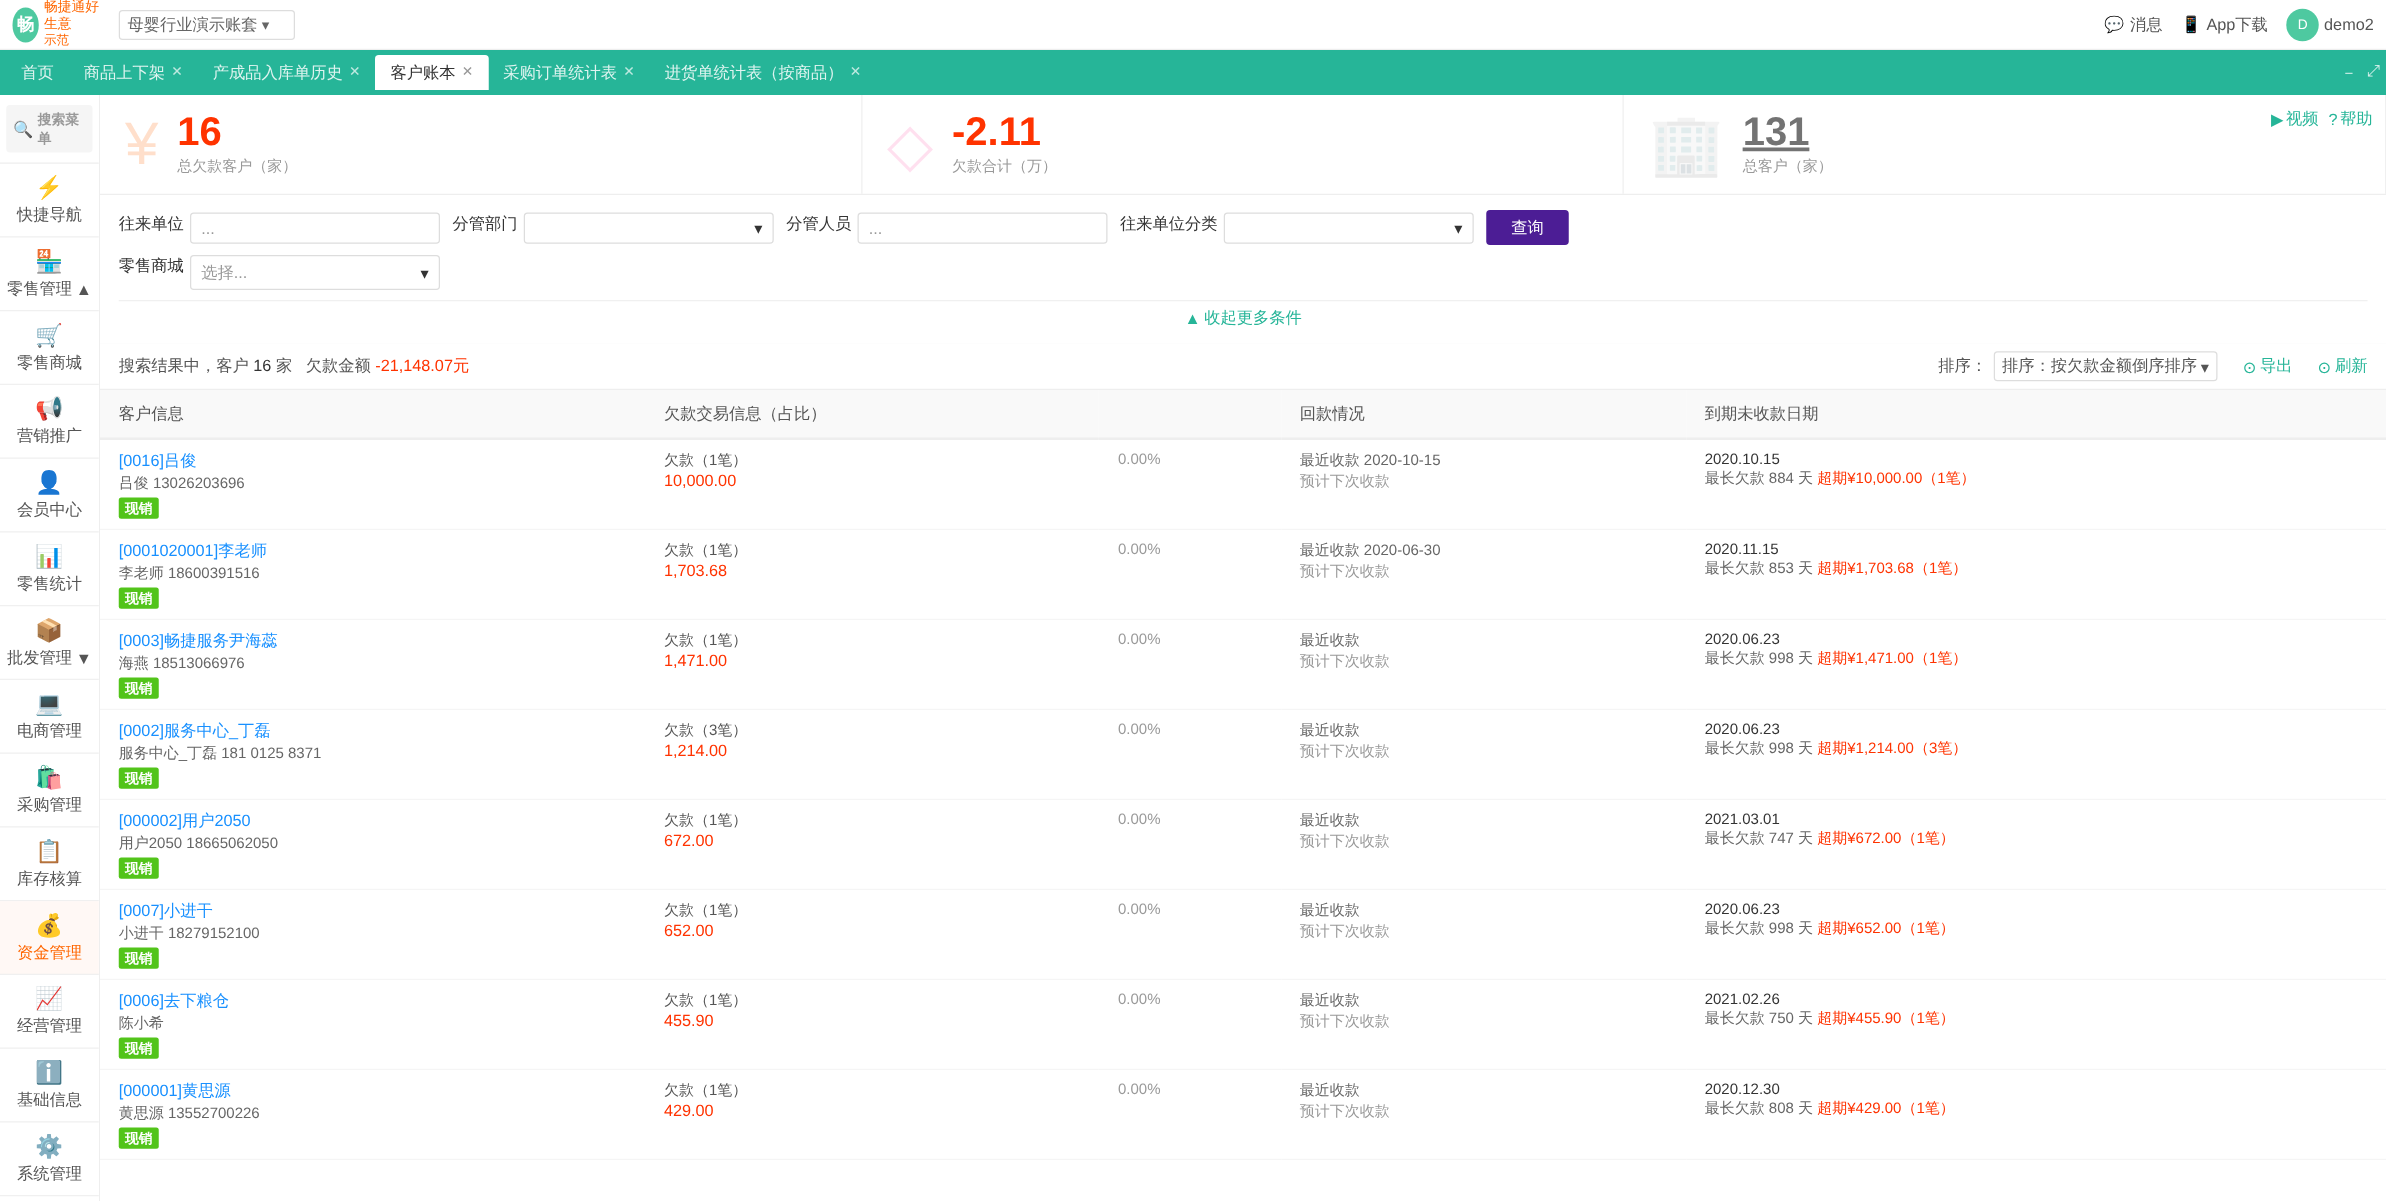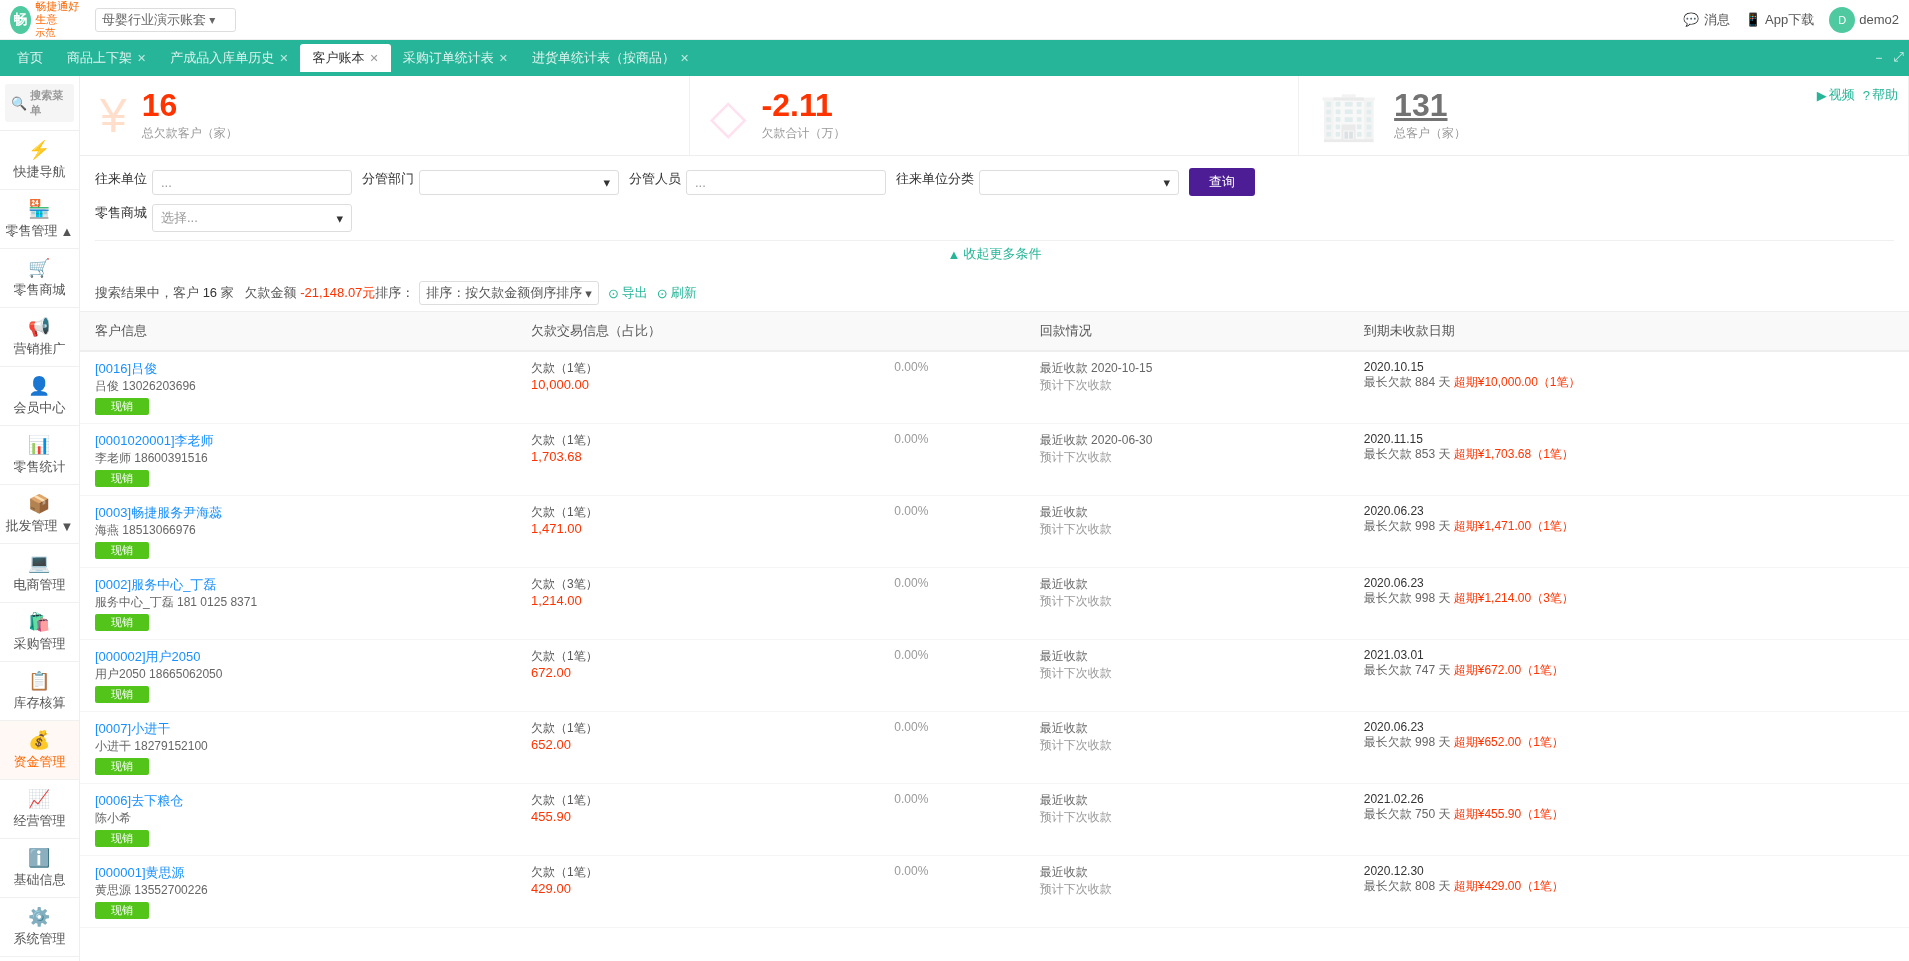--- a/index.html
+++ b/index.html
@@ -58,37 +58,37 @@
     .filter-row { display: flex; align-items: center; gap: 10px; margin-bottom: 8px; }
     .filter-item { display: flex; gap: 5px; }
     .filter-label { font-size: 13px; color: #333; white-space: nowrap; }
     .filter-input { border: 1px solid #ddd; border-radius: 3px; padding: 4px 8px; font-size: 12px; color: #333; width: 200px; display: flex; align-items: center; justify-content: space-between; cursor: pointer; }
     .filter-select { border: 1px solid #ddd; border-radius: 3px; padding: 4px 8px; font-size: 12px; color: #333; width: 200px; display: flex; align-items: center; justify-content: space-between; cursor: pointer; }
     .filter-input-text { color: #999; }
     .collapse-btn { text-align: center; padding: 4px; color: #26b598; font-size: 12px; cursor: pointer; border-top: 1px solid #f0f0f0; display: flex; align-items: center; justify-content: center; gap: 3px; }
     .search-btn { background: #4c1d95; color: white; border: none; padding: 5px 20px; border-radius: 3px; cursor: pointer; font-size: 13px; }
 
     
-    .result-bar { background: #fff; padding: 6px 15px; display: flex; align-items: center; justify-content: flex-start; border-bottom: 1px solid #eee; flex-shrink: 0; font-size: 12px; }
+    .result-bar { background: #fff; padding: 6px 15px; display: flex; align-items: center; justify-content: space-between; border-bottom: 1px solid #eee; flex-shrink: 0; font-size: 12px; }
     .result-info { color: #555; }
     .result-info em { color: #333; font-style: normal; }
-    .result-actions { display: flex; align-items: center; gap: 9px; color: #555; }
+    .result-actions { display: flex; align-items: center; gap: 20px; color: #555; }
     .result-sort { display: flex; align-items: center; gap: 5px; }
     .sort-select { border: 1px solid #ddd; border-radius: 3px; padding: 2px 6px; font-size: 12px; cursor: pointer; display: flex; align-items: center; gap: 3px; }
     .action-btn { display: flex; align-items: center; gap: 3px; cursor: pointer; color: #26b598; }
 
     
     .table-container { flex: 1; overflow-y: auto; background: #fff; }
     table { width: 100%; border-collapse: collapse; }
     thead tr { background: #f9f9f9; border-bottom: 2px solid #eee; }
     th { padding: 10px 15px; text-align: left; color: #555; font-weight: normal; font-size: 13px; }
     td { padding: 8px 15px; border-bottom: 1px solid #f5f5f5; vertical-align: top; font-size: 12px; }
     .customer-name { color: #1890ff; cursor: pointer; font-size: 13px; display: block; }
     .customer-phone { color: #666; font-size: 12px; }
-    .customer-tag { display: inline-block; background: #52c41a; color: white; border-radius: 2px; padding: 1px 16px; font-size: 11px; margin-top: 3px; }
+    .customer-tag { display: inline-block; background: #52c41a; color: white; border-radius: 2px; padding: 1px 5px; font-size: 11px; margin-top: 3px; font-weight: bold; }
     .amount-red { color: #ff3300; font-size: 13px; display: block; }
     .amount-pct { color: #999; font-size: 12px; }
     .collect-date { color: #666; font-size: 12px; }
     .collect-next { color: #999; font-size: 12px; }
     .overdue-days { color: #666; font-size: 12px; display: block; }
     .overdue-link { color: #ff3300; cursor: pointer; font-size: 12px; }
     .due-date { color: #333; font-size: 12px; display: block; }
   </style>
 </head>
 <body>

